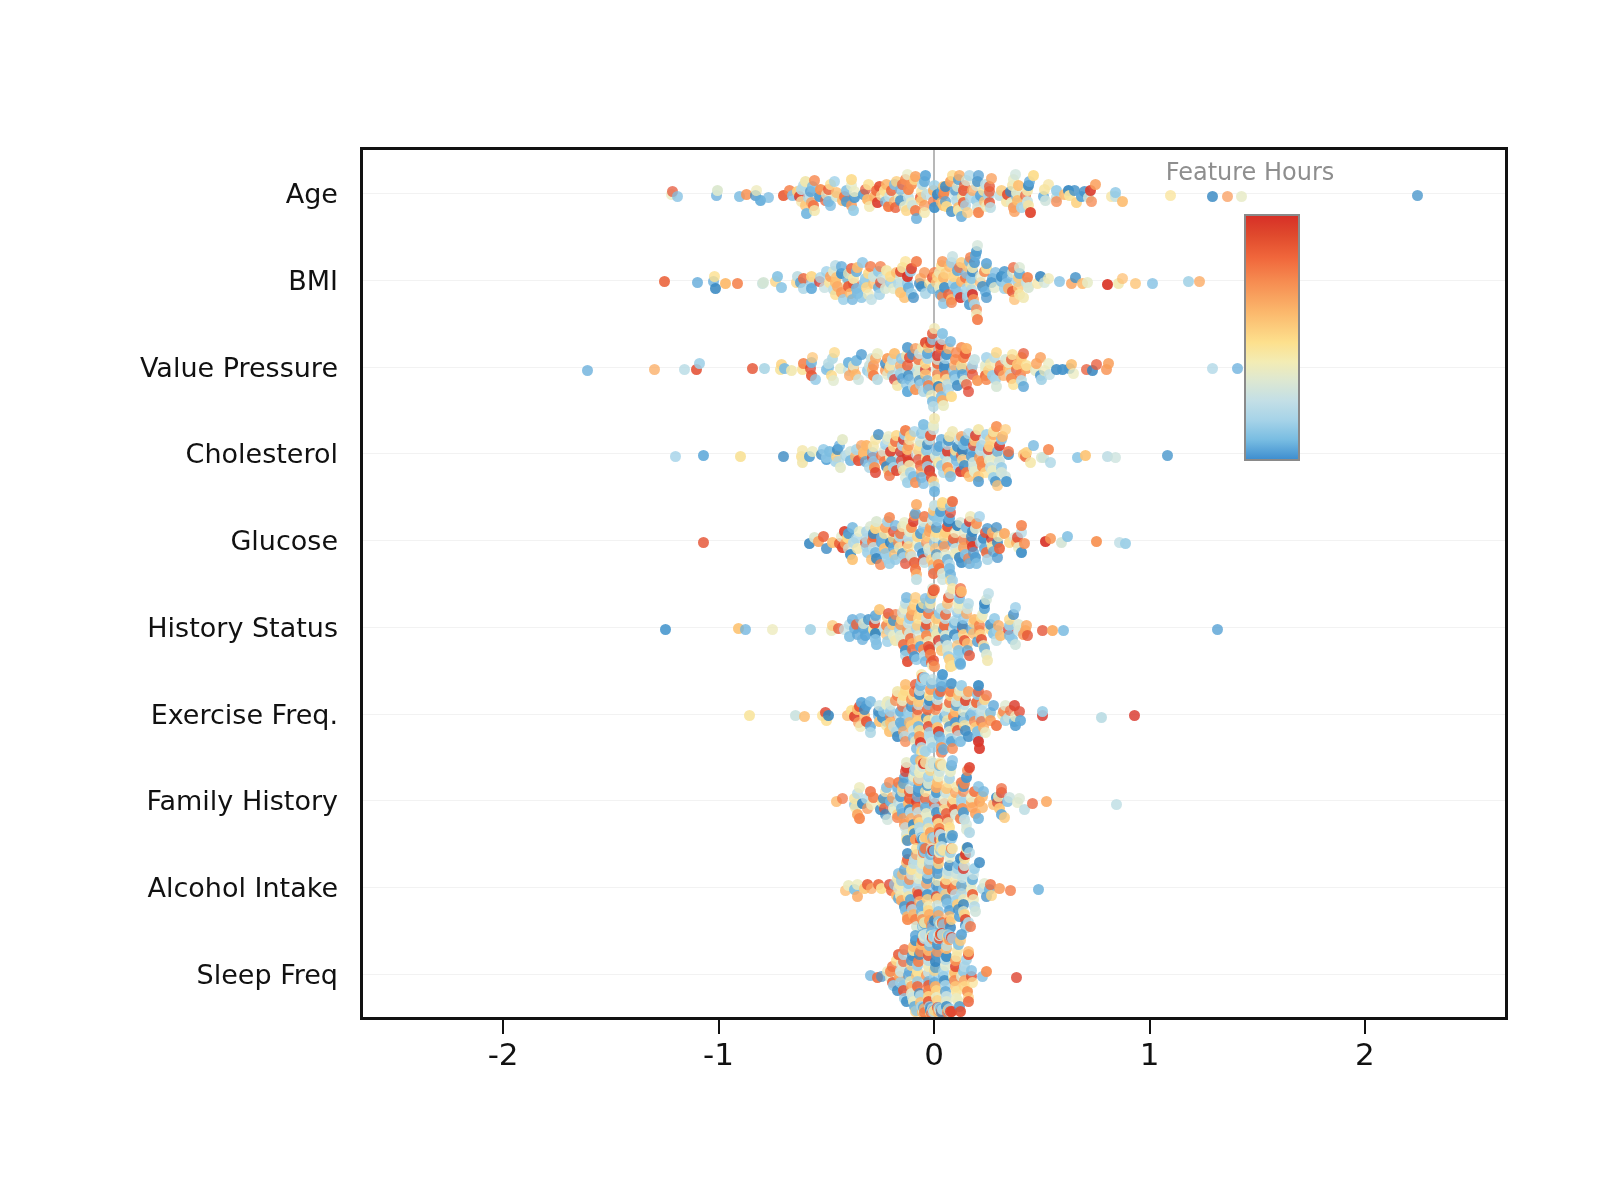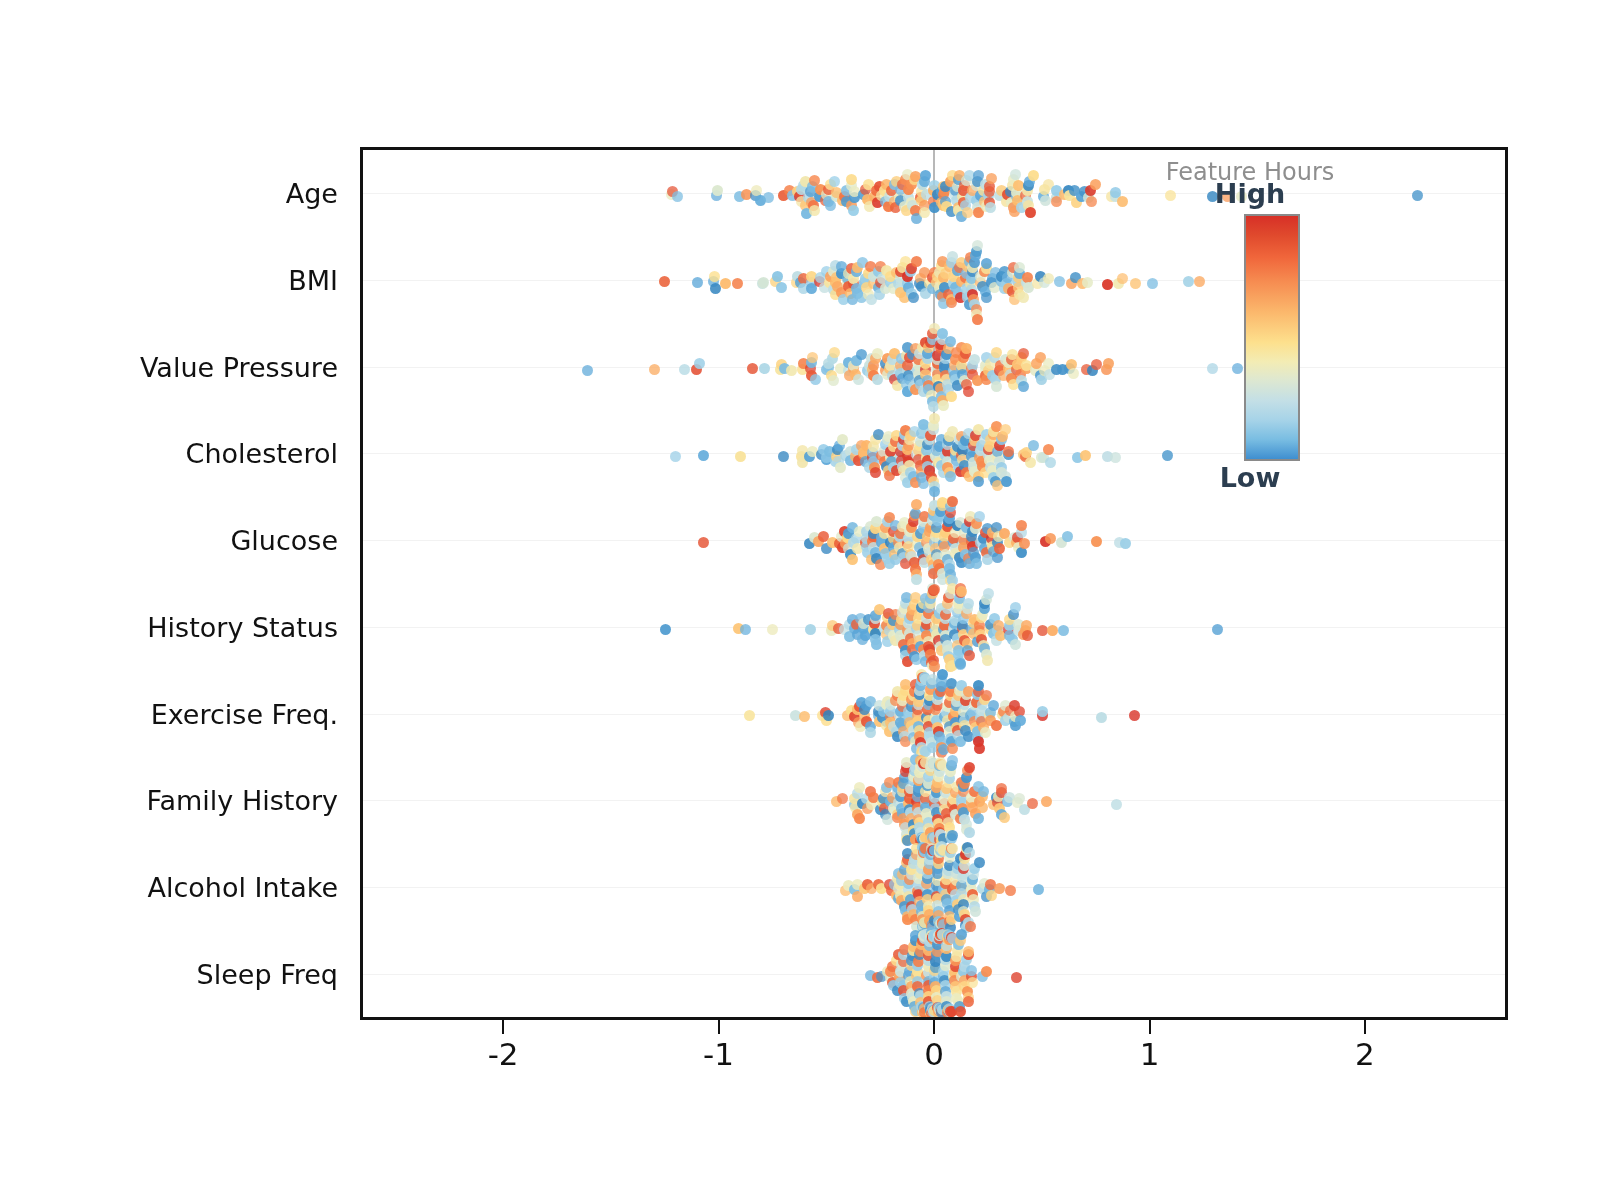--- a/index.html
+++ b/index.html
@@ -2103,19 +2103,17 @@
       <div class="xtick-lbl" style="left: 718.5px;">-1</div>
       <div class="xtick-mark" style="left: 933px;"></div>
       <div class="xtick-lbl" style="left: 934px;">0</div>
       <div class="xtick-mark" style="left: 1148.5px;"></div>
       <div class="xtick-lbl" style="left: 1149.5px;">1</div>
       <div class="xtick-mark" style="left: 1363.9px;"></div>
       <div class="xtick-lbl" style="left: 1364.9px;">2</div>
     </div>
 
   <div id="cbar-caption">Feature Hours</div>
-  <div id="cbar-high">High</div>
   <div id="cbar-wrap">
     <div id="cbar"></div>
   </div>
-  <div id="cbar-low">Low</div>
 
 </div>
 
 </body></html>

